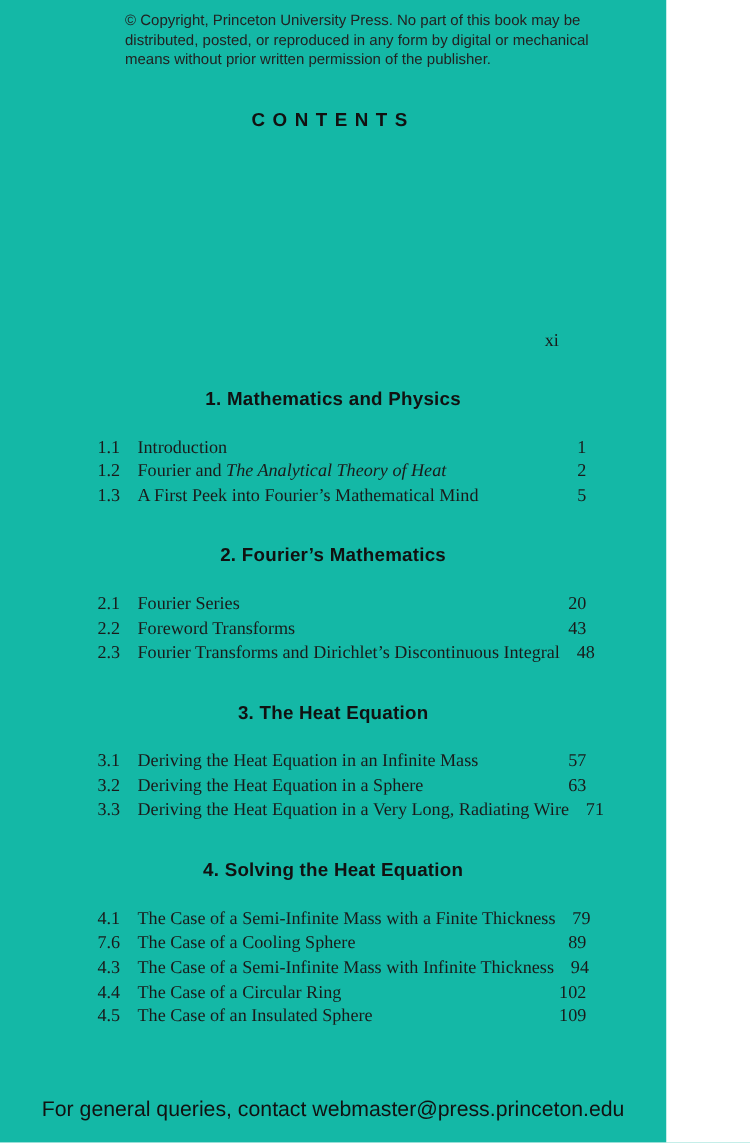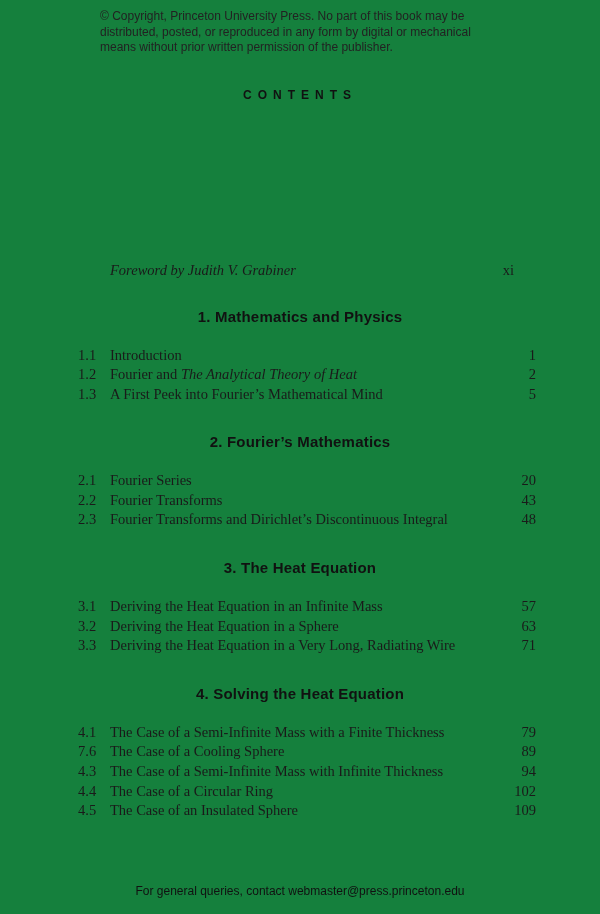--- a/index.html
+++ b/index.html
@@ -2,40 +2,40 @@
 <html><head>
 <meta charset="utf-8">
 <style>
   html, body {
     margin: 0;
     padding: 0;
     background: #ffffff;
   }
   .page {
     position: relative;
-    width: 600px;
+    width: 533px;
     height: 914px;
-    background: #15803d;
+    background: #14b8a6;
     color: #1a1a1a;
     font-family: "Liberation Serif", serif;
     overflow: hidden;
     box-sizing: border-box;
   }
   .copyright {
     font-family: "Liberation Sans", sans-serif;
     font-size: 12px;
     line-height: 15.5px;
     width: 400px;
     margin: 9px 0 0 100px;
     color: #222;
   }
   .contents-title {
     font-family: "Liberation Sans", sans-serif;
     font-weight: bold;
-    font-size: 12px;
+    font-size: 15px;
     letter-spacing: 6px;
     text-align: center;
     margin: 32px 0 0 0;
     color: #111;
   }
   .foreword-row {
     display: flex;
     align-items: baseline;
     margin-top: 160px;
     padding: 0 86px 0 110px;
@@ -80,35 +80,34 @@
     text-align: right;
     min-width: 28px;
   }
   .footer {
     position: absolute;
     left: 0;
     right: 0;
     bottom: 16px;
     text-align: center;
     font-family: "Liberation Sans", sans-serif;
-    font-size: 12px;
+    font-size: 17px;
     color: #111;
   }
 </style>
 </head>
 <body>
 
 <div class="page">
 
   <div class="copyright">© Copyright, Princeton University Press. No part of this book may be distributed, posted, or reproduced in any form by digital or mechanical means without prior written permission of the publisher.</div>
 
   <h1 class="contents-title">CONTENTS</h1>
 
   <div class="foreword-row">
-    <span class="foreword-text">Foreword by Judith V. Grabiner</span>
     <span class="page-num">xi</span>
   </div>
 
   <div id="sections">
       <section>
         <h2 class="section-heading">1. Mathematics and Physics</h2>
         <div class="entry-row">
           <span class="entry-num">1.1</span>
           <span class="entry-title"><span>Introduction</span></span>
           <span class="entry-page">1</span>
@@ -126,21 +125,21 @@
       </section>
       <section>
         <h2 class="section-heading">2. Fourier’s Mathematics</h2>
         <div class="entry-row">
           <span class="entry-num">2.1</span>
           <span class="entry-title"><span>Fourier Series</span></span>
           <span class="entry-page">20</span>
         </div>
         <div class="entry-row">
           <span class="entry-num">2.2</span>
-          <span class="entry-title"><span>Fourier Transforms</span></span>
+          <span class="entry-title"><span>Foreword Transforms</span></span>
           <span class="entry-page">43</span>
         </div>
         <div class="entry-row">
           <span class="entry-num">2.3</span>
           <span class="entry-title"><span>Fourier Transforms and Dirichlet’s Discontinuous Integral</span></span>
           <span class="entry-page">48</span>
         </div>
       </section>
       <section>
         <h2 class="section-heading">3. The Heat Equation</h2>

